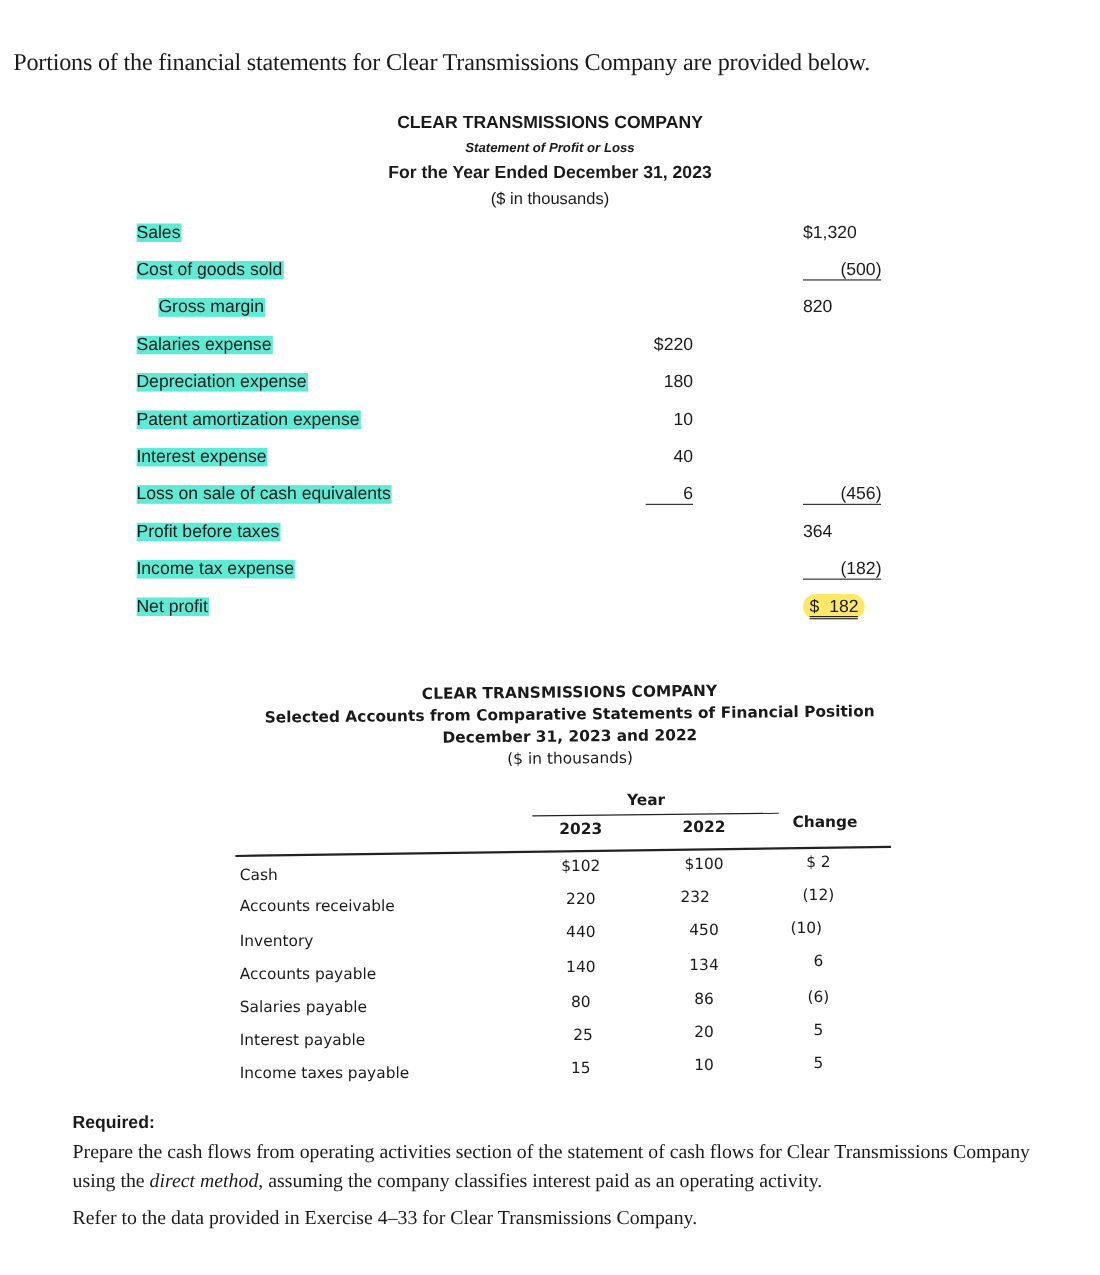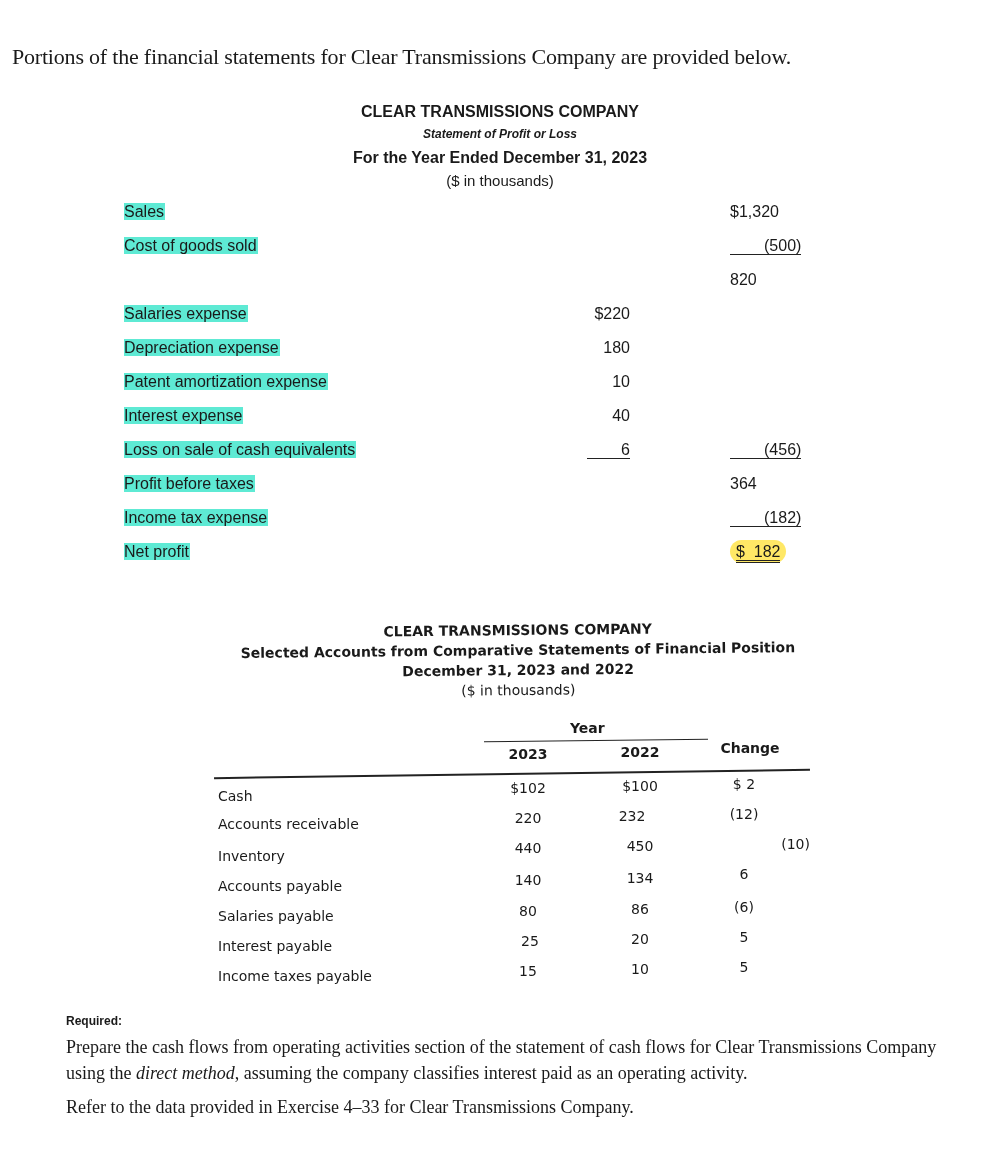--- a/index.html
+++ b/index.html
@@ -23,21 +23,21 @@
   .bs .yr { position: absolute; left: 356px; top: -20px; font-weight: bold; }
   .bs .yrline { position: absolute; left: 270px; top: 0px; width: 224px; border-top: 1.5px solid #222; transform: rotate(-0.6deg); }
   .bs .colh { position: absolute; top: 6px; font-weight: bold; text-align: center; width: 80px; }
   .bs .hline { position: absolute; left: 0; top: 33px; width: 596px; border-top: 2px solid #222; transform: rotate(-0.8deg); }
   .bs .brow { position: absolute; left: 0; height: 28px; width: 600px; }
   .bs .blabel { position: absolute; left: 4px; width: 250px; white-space: nowrap; overflow: hidden; }
   .bs .blabel .txt { background: #fff; padding-right: 1px; }
   .bs .blabel .dots { position: absolute; left: 0; right: 0; bottom: 5px; border-bottom: 1.5px dotted #555; z-index: -1; }
   .bs .v { position: absolute; width: 80px; text-align: center; }
   .req { position: absolute; left: 66px; top: 1008px; width: 900px; font-family: "Liberation Serif", serif; font-size: 18px; line-height: 26px; }
-  .req .rh { font-family: "Liberation Sans", sans-serif; font-weight: bold; font-size: 12px; display: block; }
+  .req .rh { font-family: "Liberation Sans", sans-serif; font-weight: bold; font-size: 16px; display: block; }
   .req p { margin: 0; }
   .req .ref { margin-top: 8px; }
 </style>
 </head>
 <body>
 
 <div class="intro">Portions of the financial statements for Clear Transmissions Company are provided below.</div>
 
 <div class="hdr" style="left:300px; top:100px; width:400px; font-size:16px;">
   <span class="line">CLEAR TRANSMISSIONS COMPANY</span>
@@ -49,20 +49,21 @@
 <div class="pl">
   <div class="row" style="top:3px;">
     <div class="label"><span class="txt">Sales</span><span class="dots"></span></div>
     <div class="c2">$1,320</div>
   </div>
   <div class="row" style="top:37px;">
     <div class="label"><span class="txt">Cost of goods sold</span><span class="dots"></span></div>
     <div class="c2"><span class="ul">(500)</span></div>
   </div>
   <div class="row" style="top:71px;">
+    <div class="label indent"><span class="txt">Gross margin</span><span class="dots"></span></div>
     <div class="c2">820</div>
   </div>
   <div class="row" style="top:105px;">
     <div class="label"><span class="txt">Salaries expense</span><span class="dots"></span></div>
     <div class="c1">$220</div>
   </div>
   <div class="row" style="top:139px;">
     <div class="label"><span class="txt">Depreciation expense</span><span class="dots"></span></div>
     <div class="c1">180</div>
   </div>
@@ -117,21 +118,21 @@
   <div class="brow" style="top:70px;">
     <div class="blabel" style="top:6px;"><span class="txt">Accounts receivable</span><span class="dots"></span></div>
     <div class="v" style="left:274px; top:0;">220</div>
     <div class="v" style="left:378px; top:-2px;text-align:center;">232</div>
     <div class="v" style="left:490px; top:-4px;">(12)</div>
   </div>
   <div class="brow" style="top:100px;">
     <div class="blabel" style="top:8px;"><span class="txt">Inventory</span><span class="dots"></span></div>
     <div class="v" style="left:274px; top:0;">440</div>
     <div class="v" style="left:386px; top:-2px;">450</div>
-    <div class="v" style="left:516px; top:-4px;text-align:right;">(10)</div>
+    <div class="v" style="left:479px; top:-4px;">(10)</div>
   </div>
   <div class="brow" style="top:132px;">
     <div class="blabel" style="top:6px;"><span class="txt">Accounts payable</span><span class="dots"></span></div>
     <div class="v" style="left:274px; top:0;">140</div>
     <div class="v" style="left:386px; top:-2px;">134</div>
     <div class="v" style="left:490px; top:-6px;">6</div>
   </div>
   <div class="brow" style="top:163px;">
     <div class="blabel" style="top:5px;"><span class="txt">Salaries payable</span><span class="dots"></span></div>
     <div class="v" style="left:274px; top:0;">80</div>

